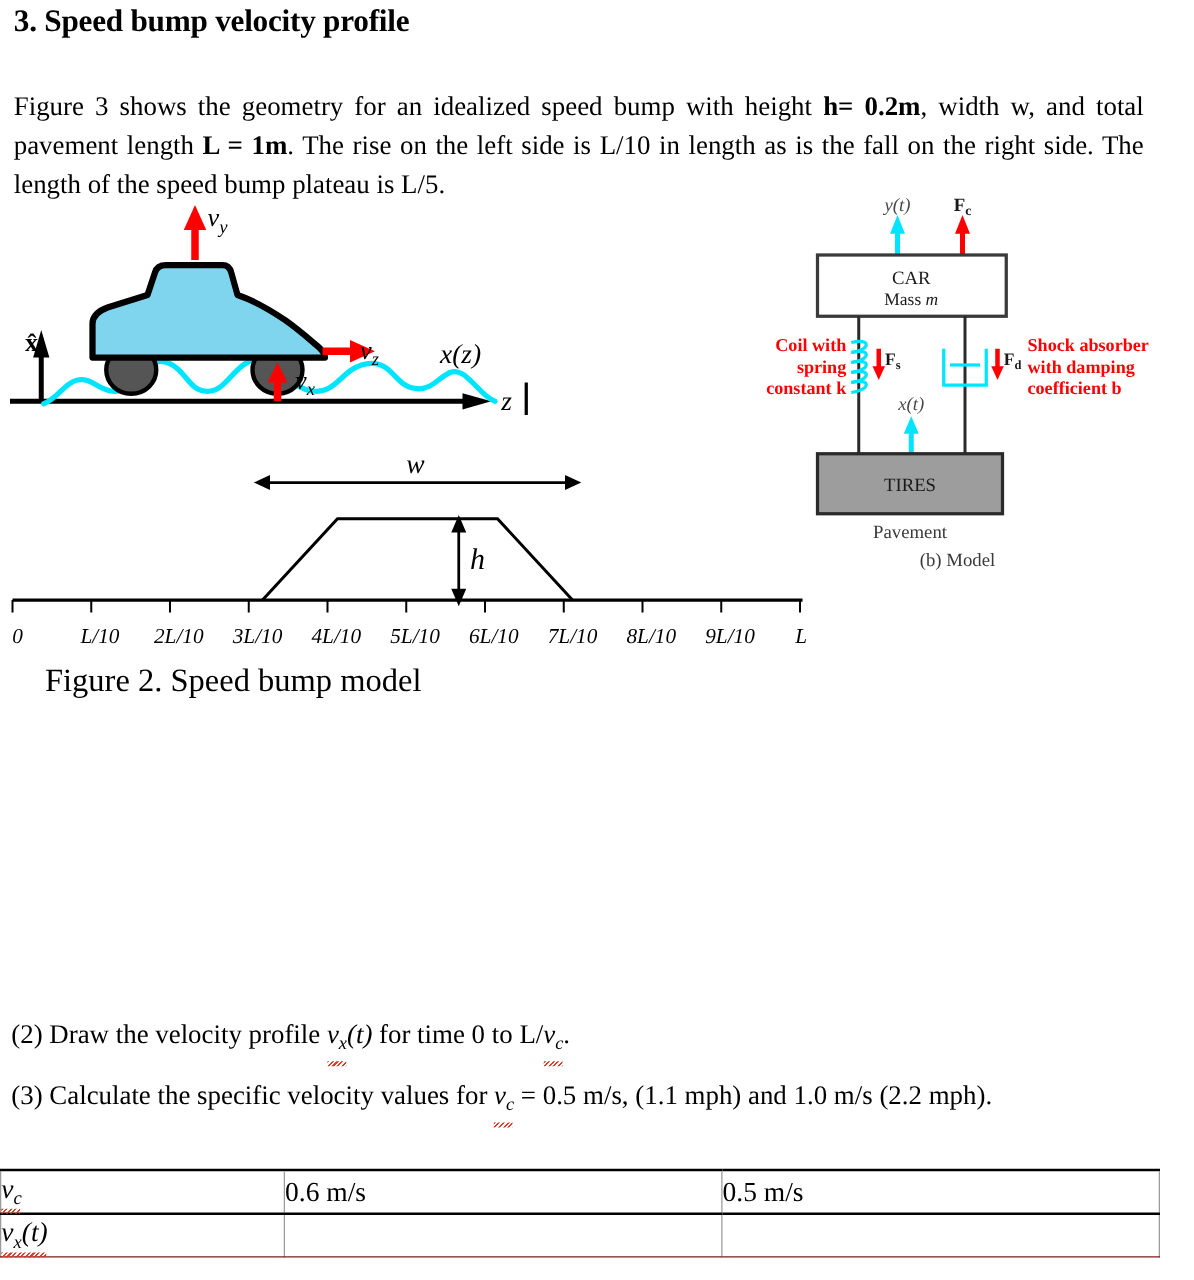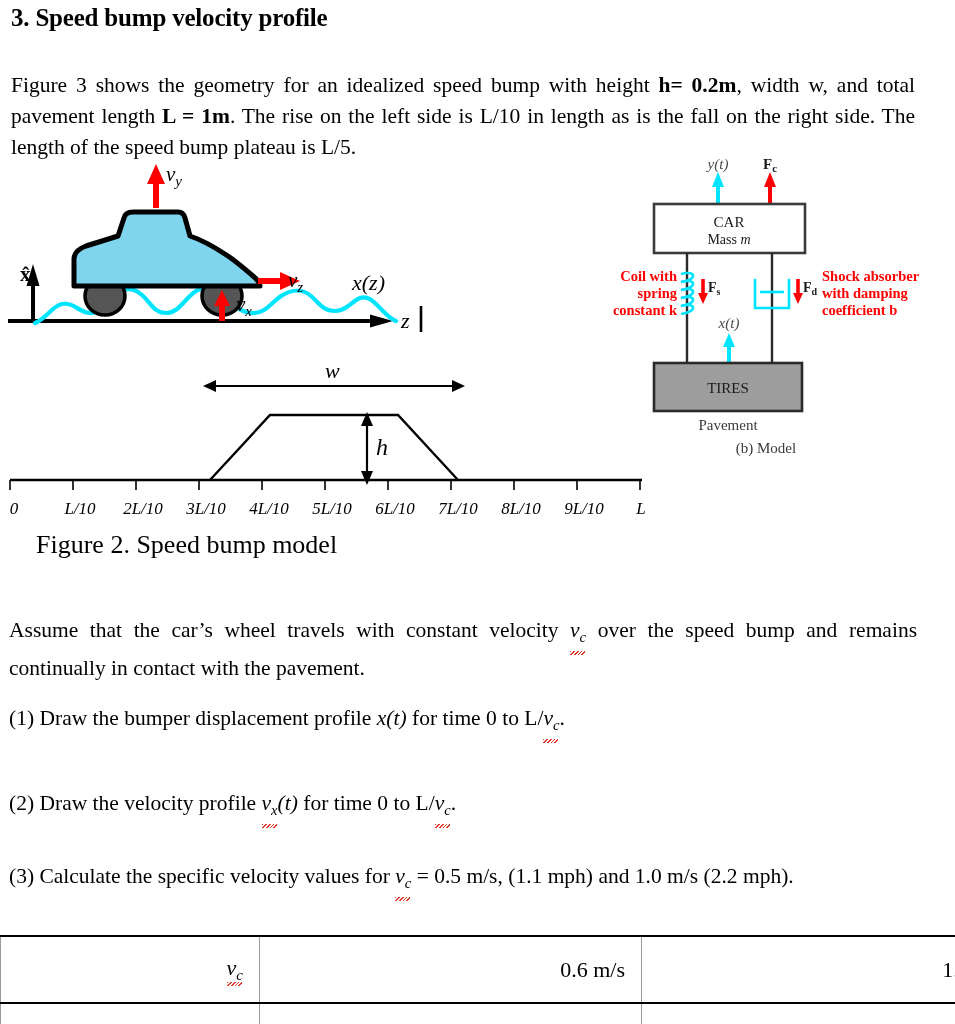--- a/index.html
+++ b/index.html
@@ -43,21 +43,21 @@
     width: 904px;
   }
   .bold { font-weight: bold; }
 
   .assume {
     left: 9px;
     top: 615px;
     width: 908px;
   }
   .q1 { left: 9px; top: 703px; width: 908px; }
-  .q2 { left: 9px; top: 788px; width: 908px; }
+  .q2 { left: 9px; top: 812px; width: 908px; }
   .q3 { left: 9px; top: 837px; width: 908px; margin-top: 24px; }
 
   .caption {
     position: absolute;
     top: 530px;
     left: 0;
     width: 920px;
     text-align: left;
     font-size: 26px;
     margin-left: 36px;
@@ -100,23 +100,23 @@
     position: absolute;
     left: 0;
     top: 935px;
     width: 925px;
     border-collapse: collapse;
     table-layout: fixed;
   }
   .tbl td {
     border: 1px solid #9a9a9a;
     height: 33px;
-    text-align: right;
+    text-align: left;
     font-size: 22px;
-    padding: 16px;
+    padding: 0;
   }
   .tbl .c1 { width: 226px; }
   .tbl .c2 { width: 349px; }
   .tbl .c3 { width: 349px; }
   .tbl tr.r1 td { border-top: 2.5px solid #000; border-bottom: 2.5px solid #000; }
   .tbl tr.r2 td { border-bottom: 1px solid #7f1d1d; }
   .tbl td.lab { font-style: italic; }
 </style>
 </head>
 <body>
@@ -295,44 +295,38 @@
         <text x="728" y="237" font-family="'Liberation Serif',serif" font-size="15" text-anchor="middle" fill="#1a1a1a">TIRES</text>
 
         <text x="728" y="274" font-family="'Liberation Serif',serif" font-size="15" text-anchor="middle" fill="#3a3a3a">Pavement</text>
         <text x="766" y="297" font-family="'Liberation Serif',serif" font-size="15" text-anchor="middle" fill="#3a3a3a">(b)  Model</text>
       </g>
     </svg>
   </div>
 
   <div class="caption">Figure 2. Speed bump model</div>
 
-  <div class="para assume">
-    <span>Assume that the car’s wheel travels with constant velocity </span><span class="sp">v<sub class="v">c</sub></span><span> over the speed bump and remains continually in contact with the pavement.</span>
-  </div>
-
-  <div class="para q1">
-    <span>(1)</span><span> Draw the bumper displacement profile </span><span class="ital">x(t)</span><span> for time 0 to L/</span><span class="sp">v<sub class="v">c</sub></span><span>.</span>
-  </div>
+
 
   <div class="para q2">
     <span>(2)</span><span> Draw the velocity profile </span><span class="sp">v<sub class="v">x</sub></span><span class="ital">(t)</span><span> for time 0 to L/</span><span class="sp">v<sub class="v">c</sub></span><span>.</span>
   </div>
 
   <div class="para q3">
     <span>(3)</span><span> Calculate the specific velocity values for </span><span class="sp">v<sub class="v">c</sub></span><span> = 0.5 m/s, (1.1 mph) and 1.0 m/s (2.2 mph).</span>
   </div>
 
   <table class="tbl">
     <tbody>
         <tr class="r1">
       <td class="c1 lab">
         <span class="sp">v<sub class="v">c</sub></span>
       </td>
       <td class="c2">0.6 m/s</td>
-      <td class="c3">1.0 m/s</td>
+      <td class="c3">0.5 m/s</td>
     </tr>
     <tr class="r2">
       <td class="c1 lab">
         <span class="sp">v<sub class="v">x</sub>(t)</span>
       </td>
       <td class="c2"></td>
       <td class="c3"></td>
     </tr>
   </tbody>
     </table>

